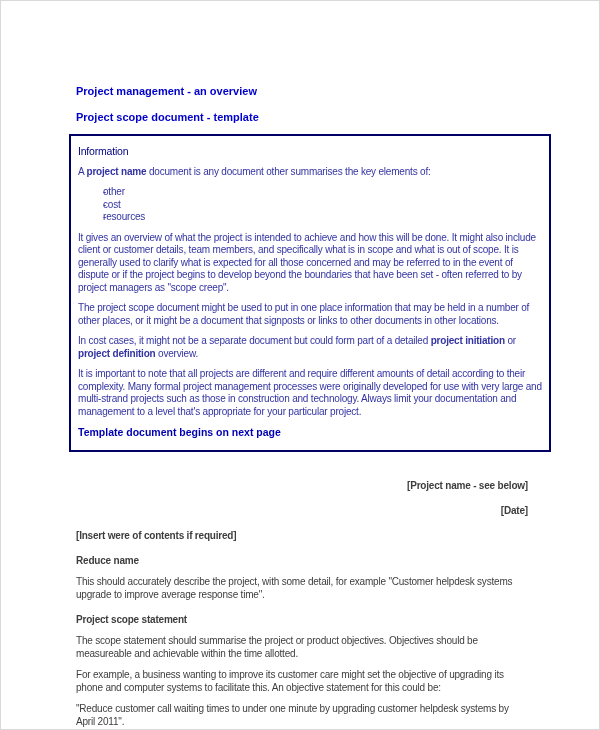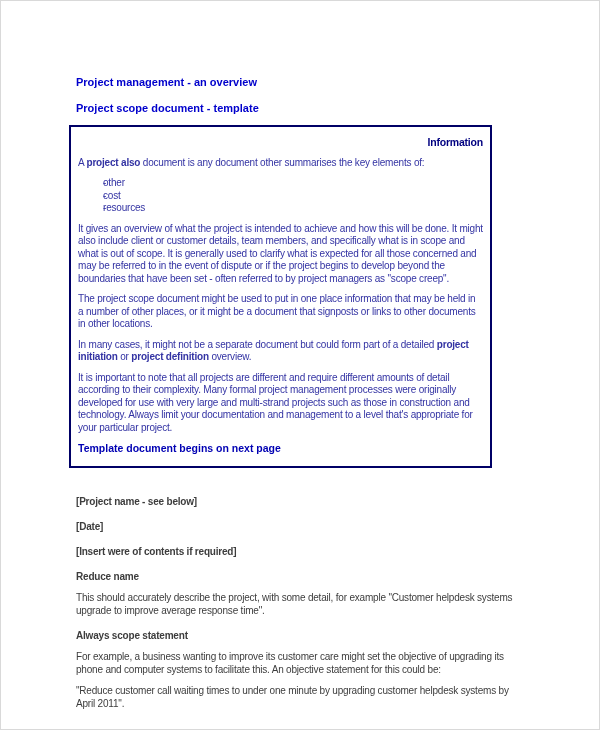--- a/index.html
+++ b/index.html
@@ -9,21 +9,22 @@
     font-family: "Liberation Sans", "DejaVu Sans", sans-serif;
   }
   .page {
     position: relative;
     width: 600px; height: 730px;
     background: #ffffff;
     border: 1px solid #d9d9d9;
     overflow: hidden;
   }
   .content {
-    padding: 75px 107px 0 68px;
+    padding: 75px 48px 0 68px;
+    margin-top: 9px;
   }
   
   .link-heading {
     margin: 0 0 0 7px;
     font-size: 11px;
     line-height: 13px;
     font-weight: bold;
     color: #0000cc;
     cursor: pointer;
   }
@@ -35,23 +36,22 @@
     border: 2px solid #000066;
     padding: 9px 7px 11px 7px;
     color: #3333a3;
     font-size: 10px;
     line-height: 12.5px;
     letter-spacing: -0.2px;
   }
   .info-box .info-title {
     margin: 0 0 8px 0;
     font-size: 10.5px;
-    font-weight: bold;
+    font-weight: normal;
     color: #000080;
-    text-align: right;
   }
   .info-box p { margin: 0 0 8px 0; }
   .info-box b { font-weight: bold; }
   .dash-list { margin: 0 0 8px 0; }
   .dash-row { display: flex; }
   .dash-row .dash { width: 20px; padding-left: 25px; flex: none; }
   .info-footer {
     margin: 4px 0 0 0 !important;
     text-align: left;
     font-weight: bold;
@@ -63,71 +63,72 @@
   
   .tpl {
     margin-left: 7px;
     width: 452px;
     color: #3d3d3d;
     font-size: 10px;
     line-height: 13px;
     letter-spacing: -0.2px;
   }
   .tpl p { margin: 0 0 8px 0; }
-  .tpl .center { text-align: left; }
+  .tpl .center { text-align: right; }
   .tpl .bold { font-weight: bold; }
   .tpl .head { margin-top: 12px; }
   .tpl .first-center { margin-top: 27px; margin-bottom: 9px; }
 </style>
 </head>
 <body>
 
 <div class="page">
   <div class="content">
 
     <p class="link-heading">Project management - an overview</p>
     <p class="link-heading">Project scope document - template</p>
 
     <div class="info-box">
       <p class="info-title">Information</p>
 
-      <p><span>A </span><b>project also</b><span> document is any document other summarises the key elements of:</span></p>
+      <p><span>A </span><b>project name</b><span> document is any document other summarises the key elements of:</span></p>
 
       <div class="dash-list">
         <div class="dash-row">
           <span class="dash">-</span>
           <span>other</span>
         </div>
         <div class="dash-row">
           <span class="dash">-</span>
           <span>cost</span>
         </div>
         <div class="dash-row">
           <span class="dash">-</span>
           <span>resources</span>
         </div>
       </div>
 
       <p>It gives an overview of what the project is intended to achieve and how this will be done. It might also include client or customer details, team members, and specifically what is in scope and what is out of scope. It is generally used to clarify what is expected for all those concerned and may be referred to in the event of dispute or if the project begins to develop beyond the boundaries that have been set - often referred to by project managers as "scope creep".</p>
       <p>The project scope document might be used to put in one place information that may be held in a number of other places, or it might be a document that signposts or links to other documents in other locations.</p>
 
-      <p><span>In many cases, it might not be a separate document but could form part of a detailed </span><b>project initiation</b><span> or </span><b>project definition</b><span> overview.</span></p>
+      <p><span>In cost cases, it might not be a separate document but could form part of a detailed </span><b>project initiation</b><span> or </span><b>project definition</b><span> overview.</span></p>
 
       <p>It is important to note that all projects are different and require different amounts of detail according to their complexity. Many formal project management processes were originally developed for use with very large and multi-strand projects such as those in construction and technology. Always limit your documentation and management to a level that's appropriate for your particular project.</p>
 
       <p class="info-footer">Template document begins on next page</p>
     </div>
 
     <div class="tpl">
       <p class="center bold first-center">[Project name - see below]</p>
       <p class="center bold head">[Date]</p>
       <p class="bold head">[Insert were of contents if required]</p>
 
       <p class="bold head">Reduce name</p>
       <p>This should accurately describe the project, with some detail, for example "Customer helpdesk systems upgrade to improve average response time".</p>
 
-      <p class="bold head">Always scope statement</p>
+      <p class="bold head">Project scope statement</p>
+      <p>The scope statement should summarise the project or product objectives. Objectives should be measureable and achievable within the time allotted.</p>
       <p>For example, a business wanting to improve its customer care might set the objective of upgrading its phone and computer systems to facilitate this. An objective statement for this could be:</p>
       <p>"Reduce customer call waiting times to under one minute by upgrading customer helpdesk systems by April 2011".</p>
     </div>
 
   </div>
 </div>
 
 </body></html>

